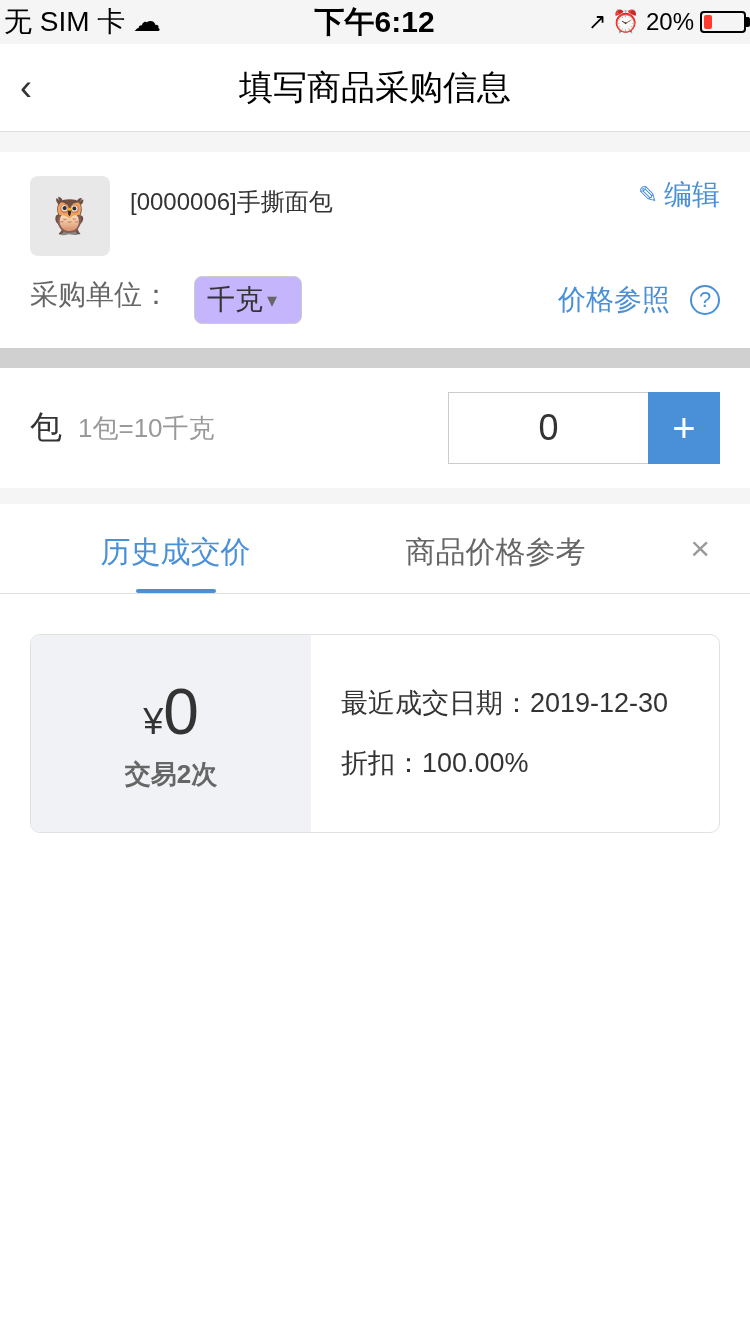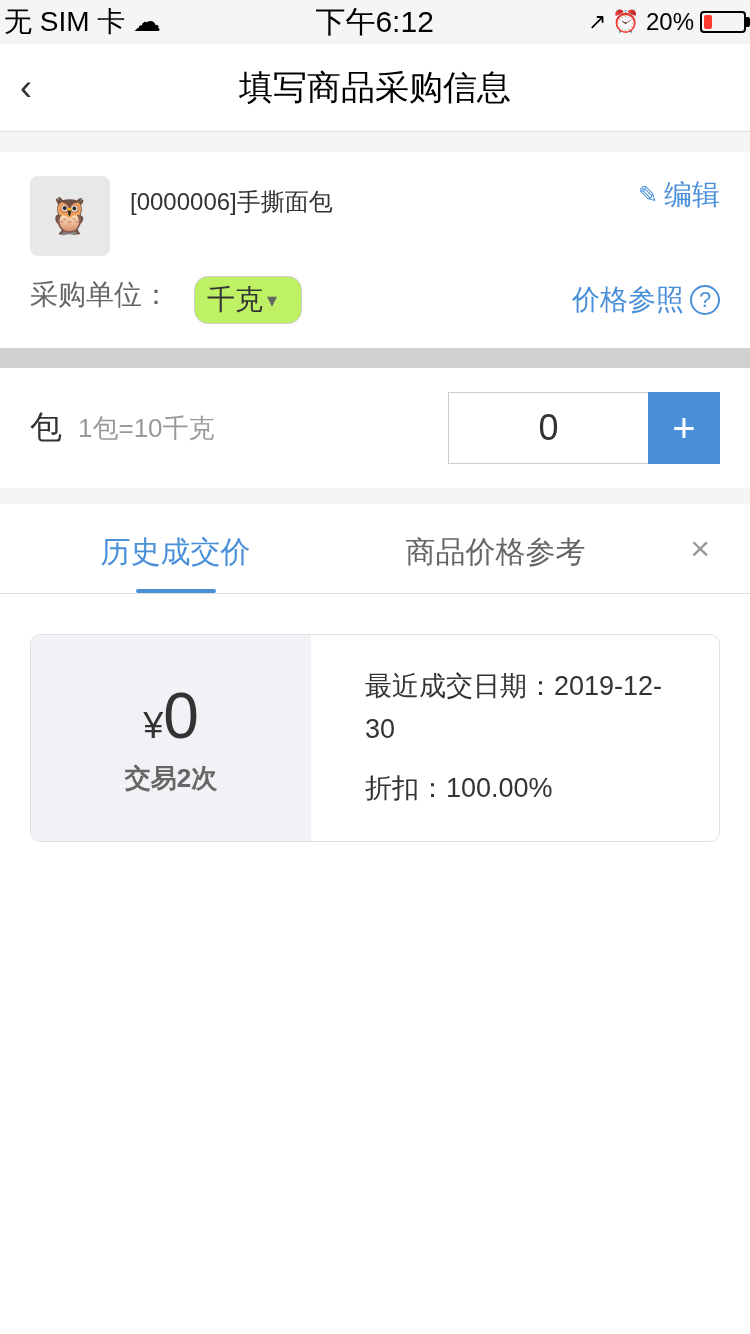--- a/index.html
+++ b/index.html
@@ -25,21 +25,21 @@
     .status-left {
       font-size: 28px;
       font-weight: 500;
       color: #000;
       display: flex;
       align-items: center;
       gap: 8px;
     }
     .status-center {
       font-size: 30px;
-      font-weight: 400;
+      font-weight: 700;
       color: #000;
     }
     .status-right {
       display: flex;
       align-items: center;
       gap: 6px;
       font-size: 24px;
       color: #000;
     }
     .battery-icon {
@@ -154,39 +154,39 @@
       justify-content: space-between;
     }
     .unit-row {
       display: flex;
       gap: 24px;
       font-size: 28px;
       color: #666;
     }
     .unit-select {
       border: 1px solid #ccc;
-      border-radius: 14px;
+      border-radius: 8px;
       padding: 4px 24px 4px 12px;
       font-size: 28px;
       color: #333;
-      background: #bef264;
+      background: #c4b5fd;
       position: relative;
       display: inline-flex;
       align-items: center;
       gap: 4px;
       cursor: pointer;
     }
     .unit-dropdown-arrow {
       font-size: 20px;
       color: #666;
     }
     .price-ref {
       display: flex;
       align-items: center;
-      gap: 6px;
+      gap: 20px;
       color: #4a90d9;
       font-size: 28px;
       cursor: pointer;
     }
     .help-circle {
       width: 30px;
       height: 30px;
       border: 2px solid #4a90d9;
       border-radius: 50%;
       display: flex;
@@ -339,21 +339,20 @@
       padding: 30px 30px;
       display: flex;
       flex-direction: column;
       gap: 16px;
       justify-content: center;
     }
     .detail-line {
       font-size: 27px;
       color: #333;
       line-height: 1.6;
-      margin-left: 24px;
     }
 
     
     .rest-area {
       background: #fff;
       flex: 1;
       min-height: 600px;
     }
   </style>
 </head>

